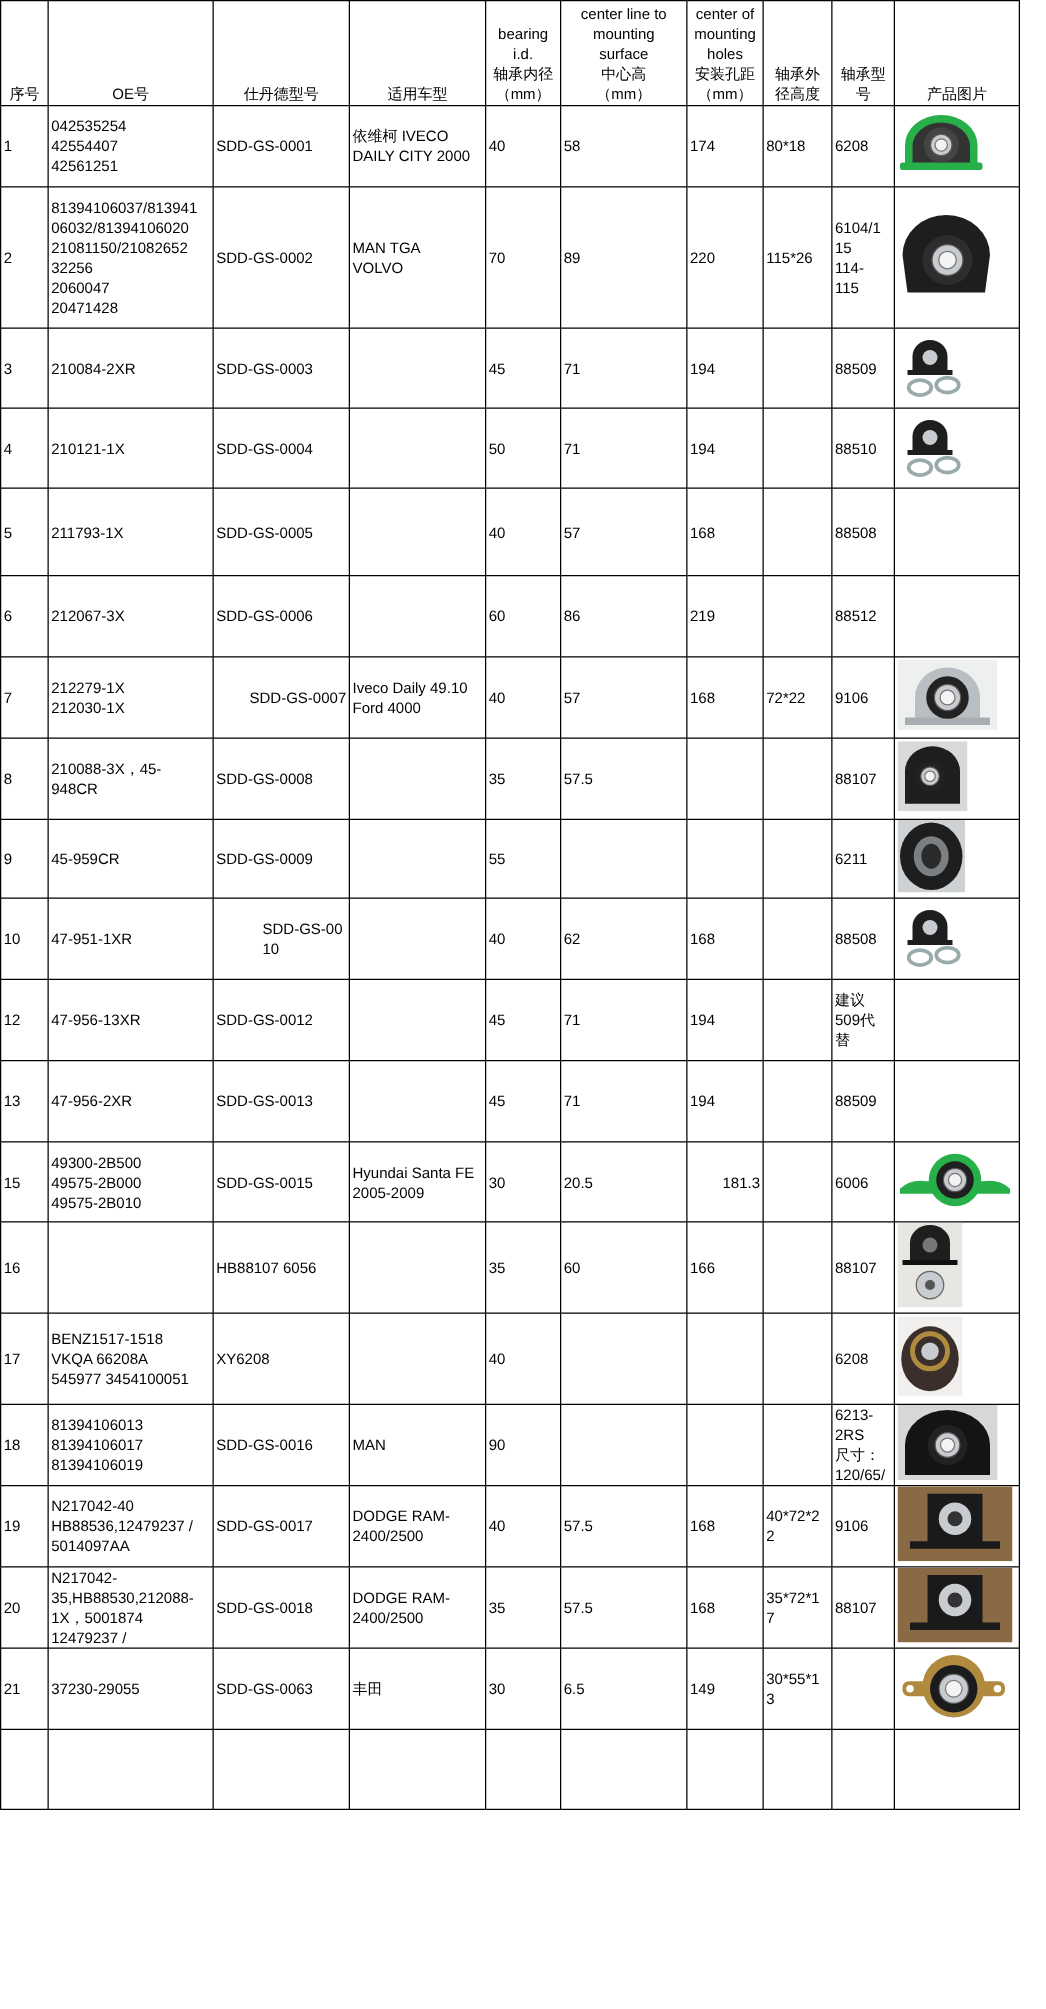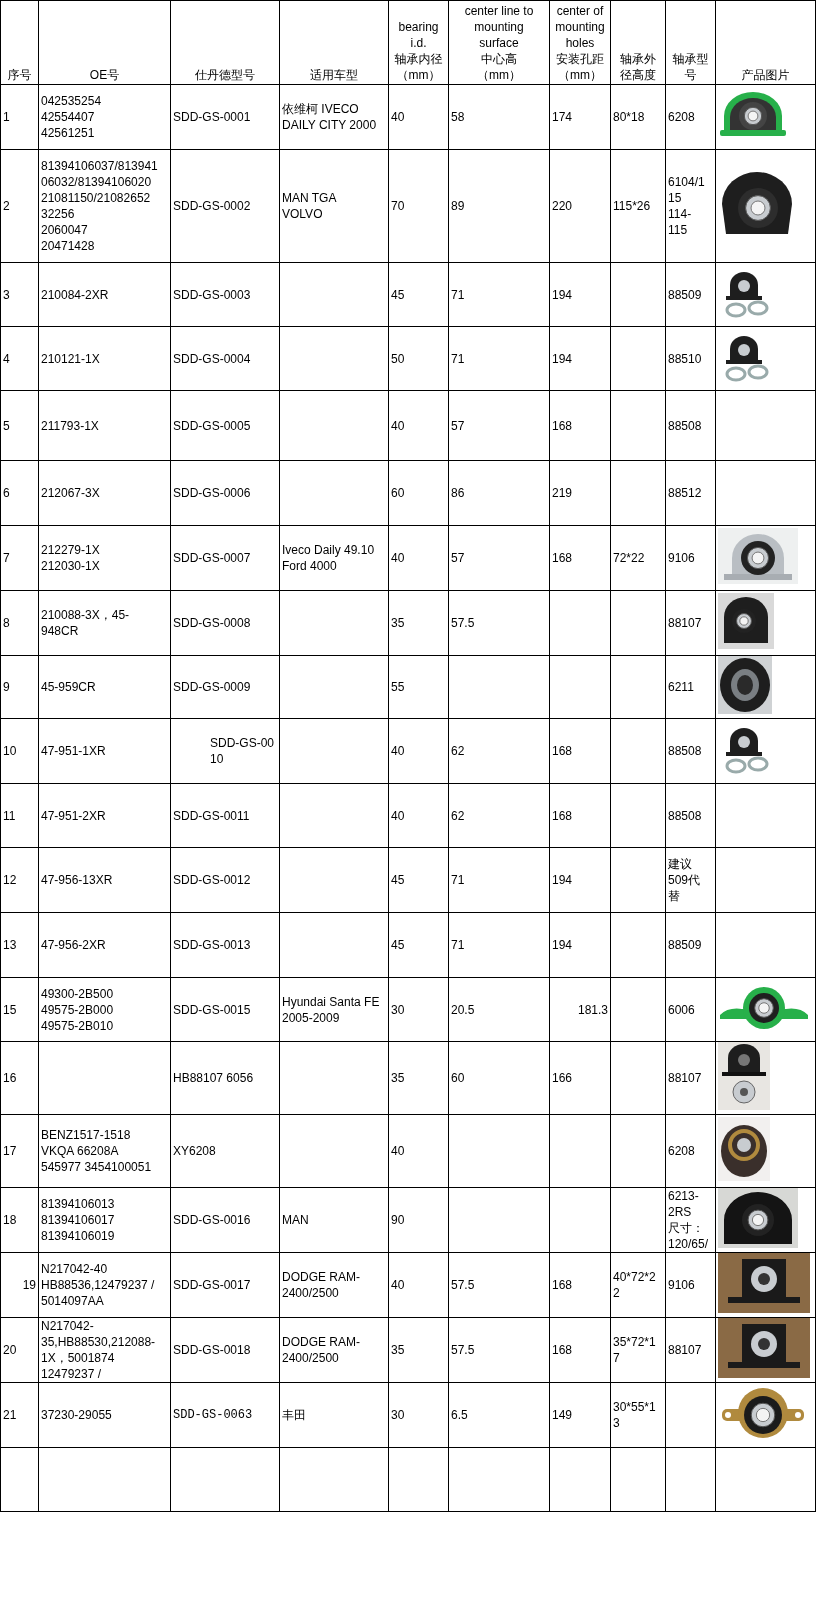--- a/index.html
+++ b/index.html
@@ -214,21 +214,21 @@
           <span class="ln">88512</span>
         </td>
         <td class="img"></td>
       </tr>
       <tr style="height: 65px;">
         <td style="white-space: pre-wrap;">7</td>
         <td>
           <span class="ln">212279-1X</span>
           <span class="ln">212030-1X</span>
         </td>
-        <td style="white-space: pre-wrap;">SDD-GS-0007</td>
+        <td style="white-space: pre-wrap; text-align: right;">SDD-GS-0007</td>
         <td>
           <span class="ln">Iveco Daily 49.10</span>
           <span class="ln">Ford 4000</span>
         </td>
         <td style="white-space: pre-wrap;">40</td>
         <td style="white-space: pre-wrap;">57</td>
         <td style="white-space: pre-wrap;">168</td>
         <td style="white-space: pre-wrap;">72*22</td>
         <td>
           <span class="ln">9106</span>
@@ -301,36 +301,20 @@
           <span class="ln">88508</span>
         </td>
         <td class="img"><span class="prod"><svg width="62" height="52" viewBox="0 0 62 52">
               <path d="M12 32 L12 18 A14 13 0 0 1 40 18 L40 32 Z" fill="#1e1e1e"></path>
               <rect x="8" y="29" width="36" height="4" fill="#1e1e1e"></rect>
               <circle cx="26" cy="19" r="6" fill="#c8ccd0"></circle>
               <ellipse cx="18" cy="43" rx="9" ry="6" fill="none" stroke="#9aa" stroke-width="3"></ellipse>
               <ellipse cx="40" cy="41" rx="9" ry="6" fill="none" stroke="#9aa" stroke-width="3"></ellipse>
             </svg></span></td>
       </tr>
-      <tr style="height: 64px;">
-        <td style="white-space: pre-wrap;">11</td>
-        <td>
-          <span class="ln">47-951-2XR</span>
-        </td>
-        <td style="white-space: pre-wrap;">SDD-GS-0011</td>
-        <td></td>
-        <td style="white-space: pre-wrap;">40</td>
-        <td style="white-space: pre-wrap;">62</td>
-        <td style="white-space: pre-wrap;">168</td>
-        <td style="white-space: pre-wrap;"></td>
-        <td>
-          <span class="ln">88508</span>
-        </td>
-        <td class="img"></td>
-      </tr>
       <tr style="height: 65px;">
         <td style="white-space: pre-wrap;">12</td>
         <td>
           <span class="ln">47-956-13XR</span>
         </td>
         <td style="white-space: pre-wrap;">SDD-GS-0012</td>
         <td></td>
         <td style="white-space: pre-wrap;">45</td>
         <td style="white-space: pre-wrap;">71</td>
         <td style="white-space: pre-wrap;">194</td>
@@ -452,21 +436,21 @@
         </td>
         <td class="img"><span class="prod"><svg width="80" height="60" viewBox="0 0 80 60">
               <rect width="80" height="60" fill="#d7d8d5"></rect>
               <path d="M6 56 L6 32 A34 28 0 0 1 74 32 L74 56 Z" fill="#141414"></path>
     <circle cx="40" cy="32" r="16" fill="#222"></circle>
     <circle cx="40" cy="32" r="9.92" fill="#c8ccd0" stroke="#555" stroke-width="1"></circle>
     <circle cx="40" cy="32" r="5.6" fill="#f4f4f4" stroke="#777" stroke-width="1"></circle>
             </svg></span></td>
       </tr>
       <tr style="height: 65px;">
-        <td style="white-space: pre-wrap; text-align: right;">19</td>
+        <td style="white-space: pre-wrap;">19</td>
         <td>
           <span class="ln">N217042-40</span>
           <span class="ln">HB88536,12479237 /</span>
           <span class="ln">5014097AA</span>
         </td>
         <td style="white-space: pre-wrap;">SDD-GS-0017</td>
         <td>
           <span class="ln">DODGE  RAM-</span>
           <span class="ln">2400/2500</span>
         </td>
@@ -513,21 +497,21 @@
               <rect x="10" y="44" width="72" height="6" fill="#1a1a1a"></rect>
               <circle cx="46" cy="26" r="13" fill="#c8ccd0"></circle>
               <circle cx="46" cy="26" r="6" fill="#333"></circle>
             </svg></span></td>
       </tr>
       <tr style="height: 65px;">
         <td style="white-space: pre-wrap;">21</td>
         <td>
           <span class="ln">37230-29055</span>
         </td>
-        <td style="white-space: pre-wrap; font-family: Liberation Mono, monospace;">SDD-GS-0063</td>
+        <td style="white-space: pre-wrap;">SDD-GS-0063</td>
         <td>
           <span class="ln">丰田</span>
         </td>
         <td style="white-space: pre-wrap;">30</td>
         <td style="white-space: pre-wrap;">6.5</td>
         <td style="white-space: pre-wrap;">149</td>
         <td style="white-space: pre-wrap;">30*55*1
 3</td>
         <td></td>
         <td class="img"><span class="prod"><svg width="90" height="56" viewBox="0 0 90 56">

